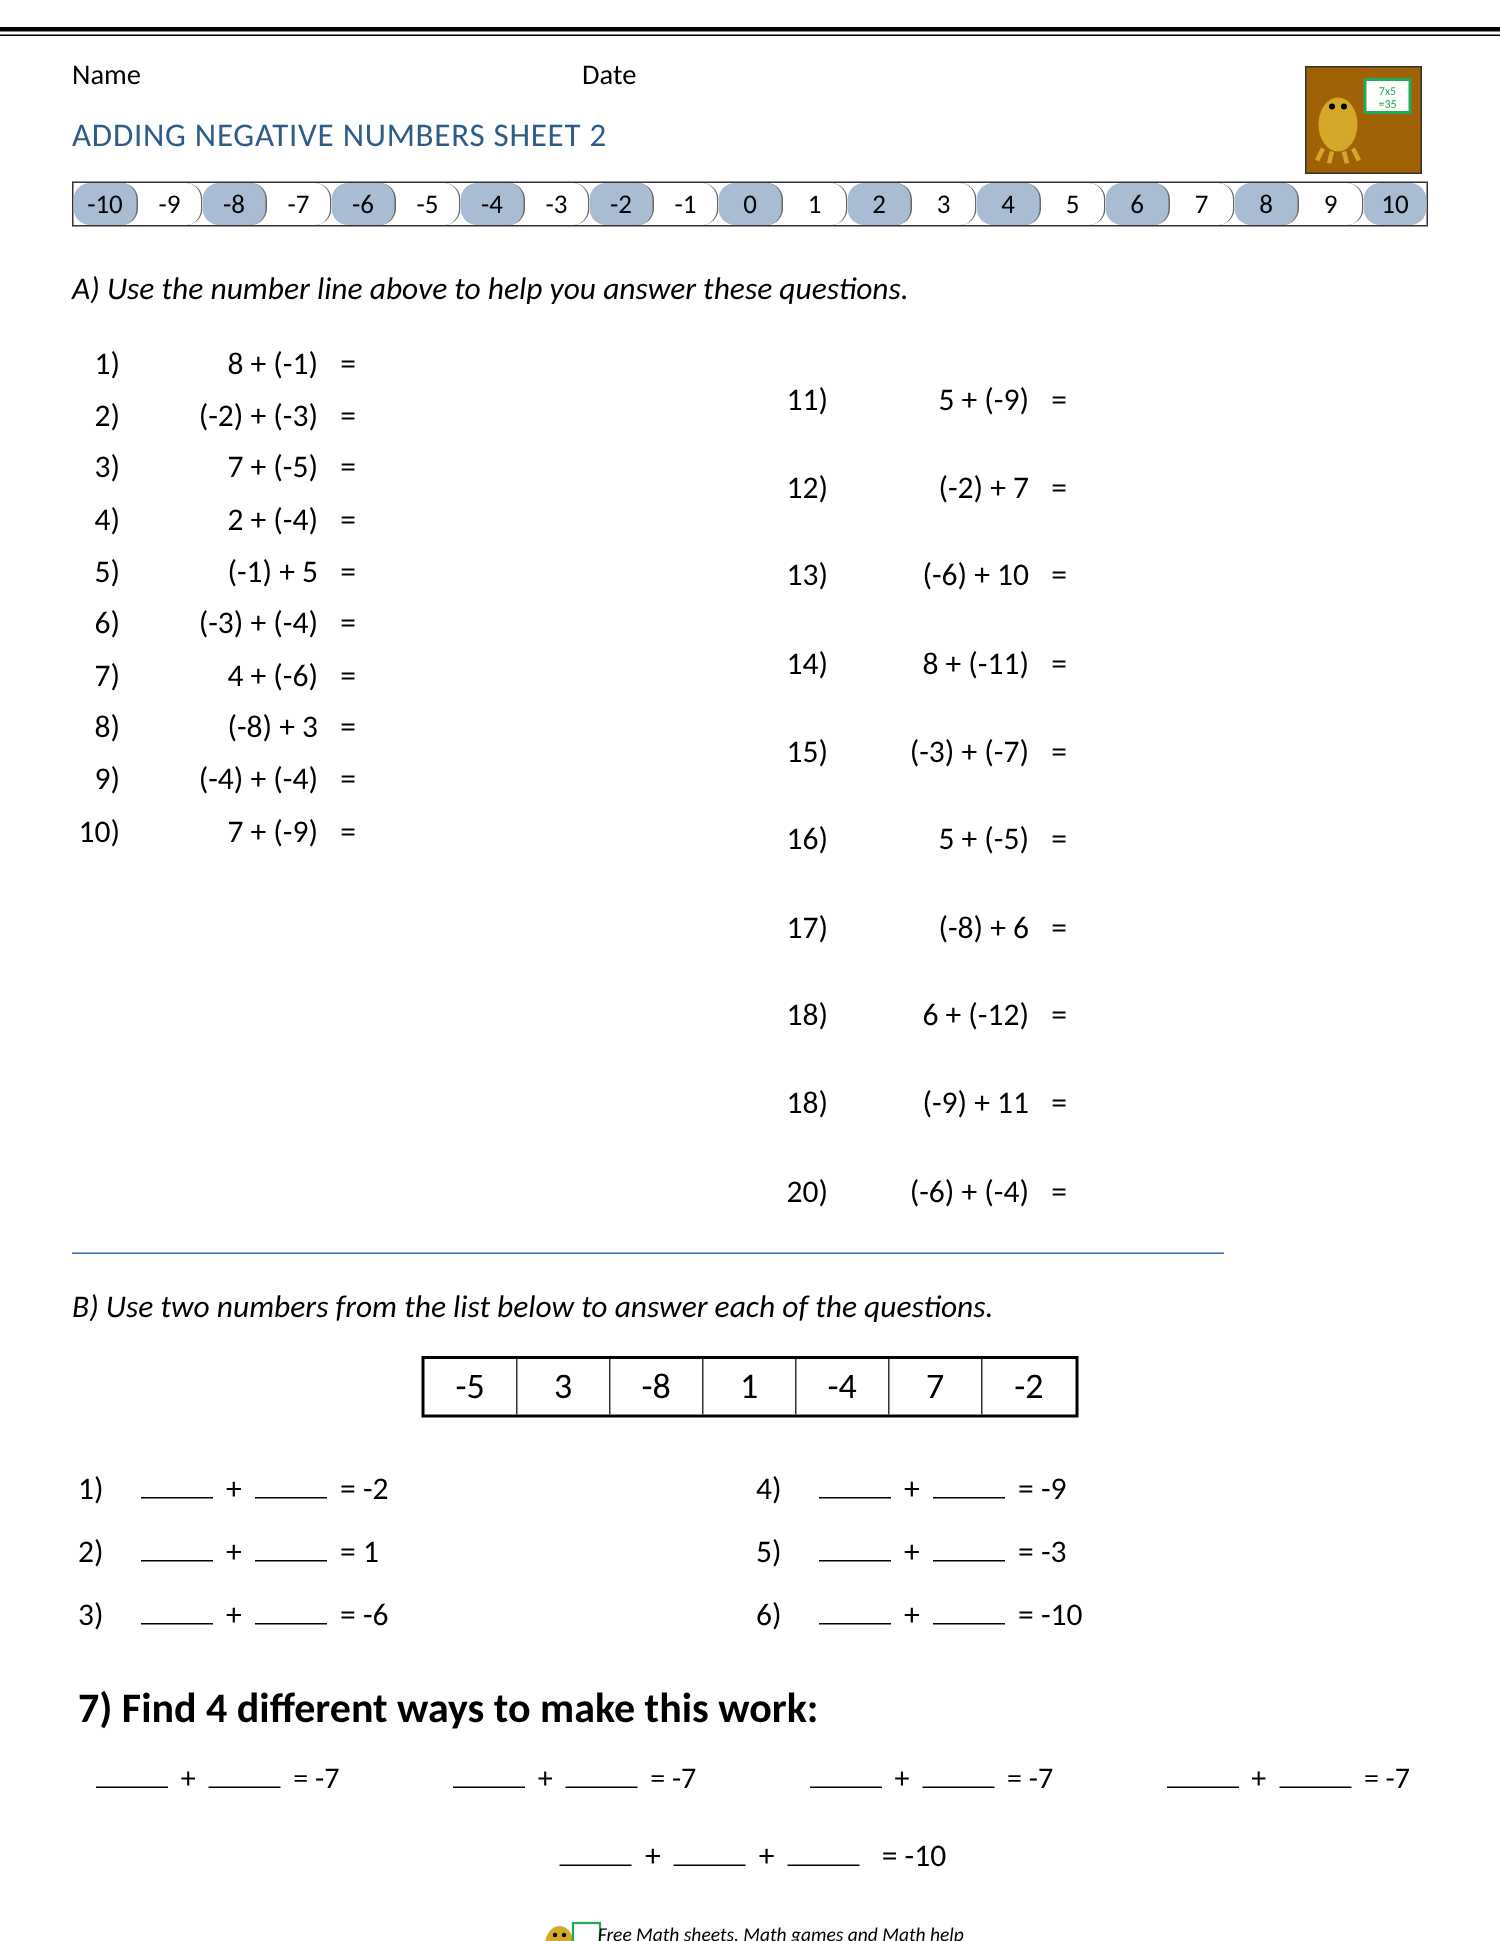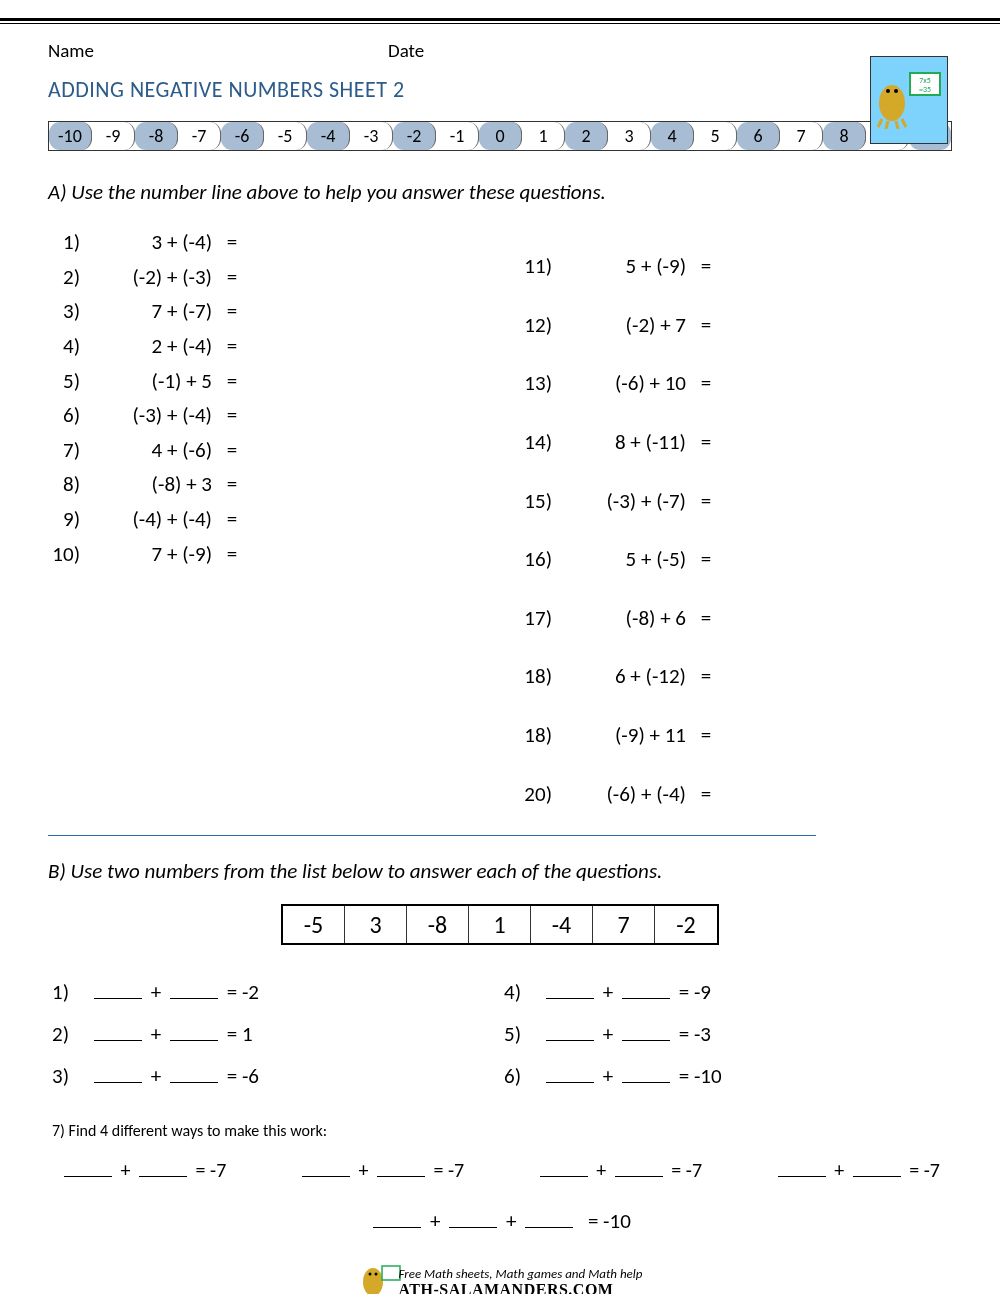--- a/index.html
+++ b/index.html
@@ -8,21 +8,21 @@
       background: #fff;
       width: 1000px;
       margin: 0 auto;
       color: #000;
     }
     .topbar { border-top: 3px solid #000; border-bottom: 1px solid #000; height: 6px; margin-top: 18px; }
     .page { padding: 15px 48px 20px 48px; }
     .header-row { display: flex; margin-bottom: 14px; font-size: 19px; }
     .header-row .name { width: 340px; }
     .header-row .date { }
-    .logo-corner { position: absolute; right: 52px; top: 56px; width: 78px; height: 88px; border: 1px solid #333; background: #7dd3fc; display:flex; align-items:center; justify-content:center; }
+    .logo-corner { position: absolute; right: 52px; top: 44px; width: 78px; height: 72px; border: 1px solid #333; background: #a16207; display:flex; align-items:center; justify-content:center; }
     .title {
       font-size: 22px;
       color: #2e5c8a;
       letter-spacing: 0.5px;
       margin: 10px 0 18px 0;
       font-weight: 400;
     }
     .number-line { display: flex; border: 1px solid #333; margin-bottom: 28px; }
     .number-line .cell {
       flex: 1;
@@ -52,21 +52,21 @@
       text-align: center;
       min-width: 62px;
     }
     .list-box .lc:last-child { border-right: none; }
     .sectionB-grid { display: flex; margin-bottom: 24px; }
     .bcol { width: 50%; }
     .brow { display: flex; align-items: baseline; font-size: 21px; line-height: 2.0; }
     .bnum { width: 42px; padding-left: 4px; }
     .bexpr { }
     .blank { display: inline-block; border-bottom: 1px solid #000; width: 48px; margin: 0 4px; }
-    .q7, .q8 { font-size: 16px; margin-bottom: 18px; padding-left: 4px; }
+    .q7, .q8 { font-size: 28px; margin-bottom: 18px; padding-left: 4px; font-weight: bold; }
     .q7-opts { display: flex; justify-content: space-between; padding: 0 12px; font-size: 20px; margin-bottom: 26px; }
     .q8-expr { text-align: center; font-size: 21px; margin: 18px 0 28px 0; }
     .footer { text-align: center; font-size: 13px; }
     .footer .tag { font-style: italic; color: #000; margin-bottom: 0; }
     .footer .site { 
       font-family: 'Comic Sans MS', cursive; 
       font-size: 16px; 
       text-decoration: underline;
       font-weight: bold;
       letter-spacing: 0.5px;
@@ -122,31 +122,31 @@
       <div class="cell">9</div>
       <div class="cell shaded">10</div>
     </div>
 
   <div class="instruction">A) Use the number line above to help you answer these questions.</div>
 
   <div class="problems-grid">
     <div class="col" id="colL">
         <div class="problem-row">
           <span class="pnum">1)</span>
-          <span class="pexpr">3 + (-4)</span>
+          <span class="pexpr">8 + (-1)</span>
           <span class="peq">=</span>
         </div>
         <div class="problem-row">
           <span class="pnum">2)</span>
           <span class="pexpr">(-2) + (-3)</span>
           <span class="peq">=</span>
         </div>
         <div class="problem-row">
           <span class="pnum">3)</span>
-          <span class="pexpr">7 + (-7)</span>
+          <span class="pexpr">7 + (-5)</span>
           <span class="peq">=</span>
         </div>
         <div class="problem-row">
           <span class="pnum">4)</span>
           <span class="pexpr">2 + (-4)</span>
           <span class="peq">=</span>
         </div>
         <div class="problem-row">
           <span class="pnum">5)</span>
           <span class="pexpr">(-1) + 5</span>

